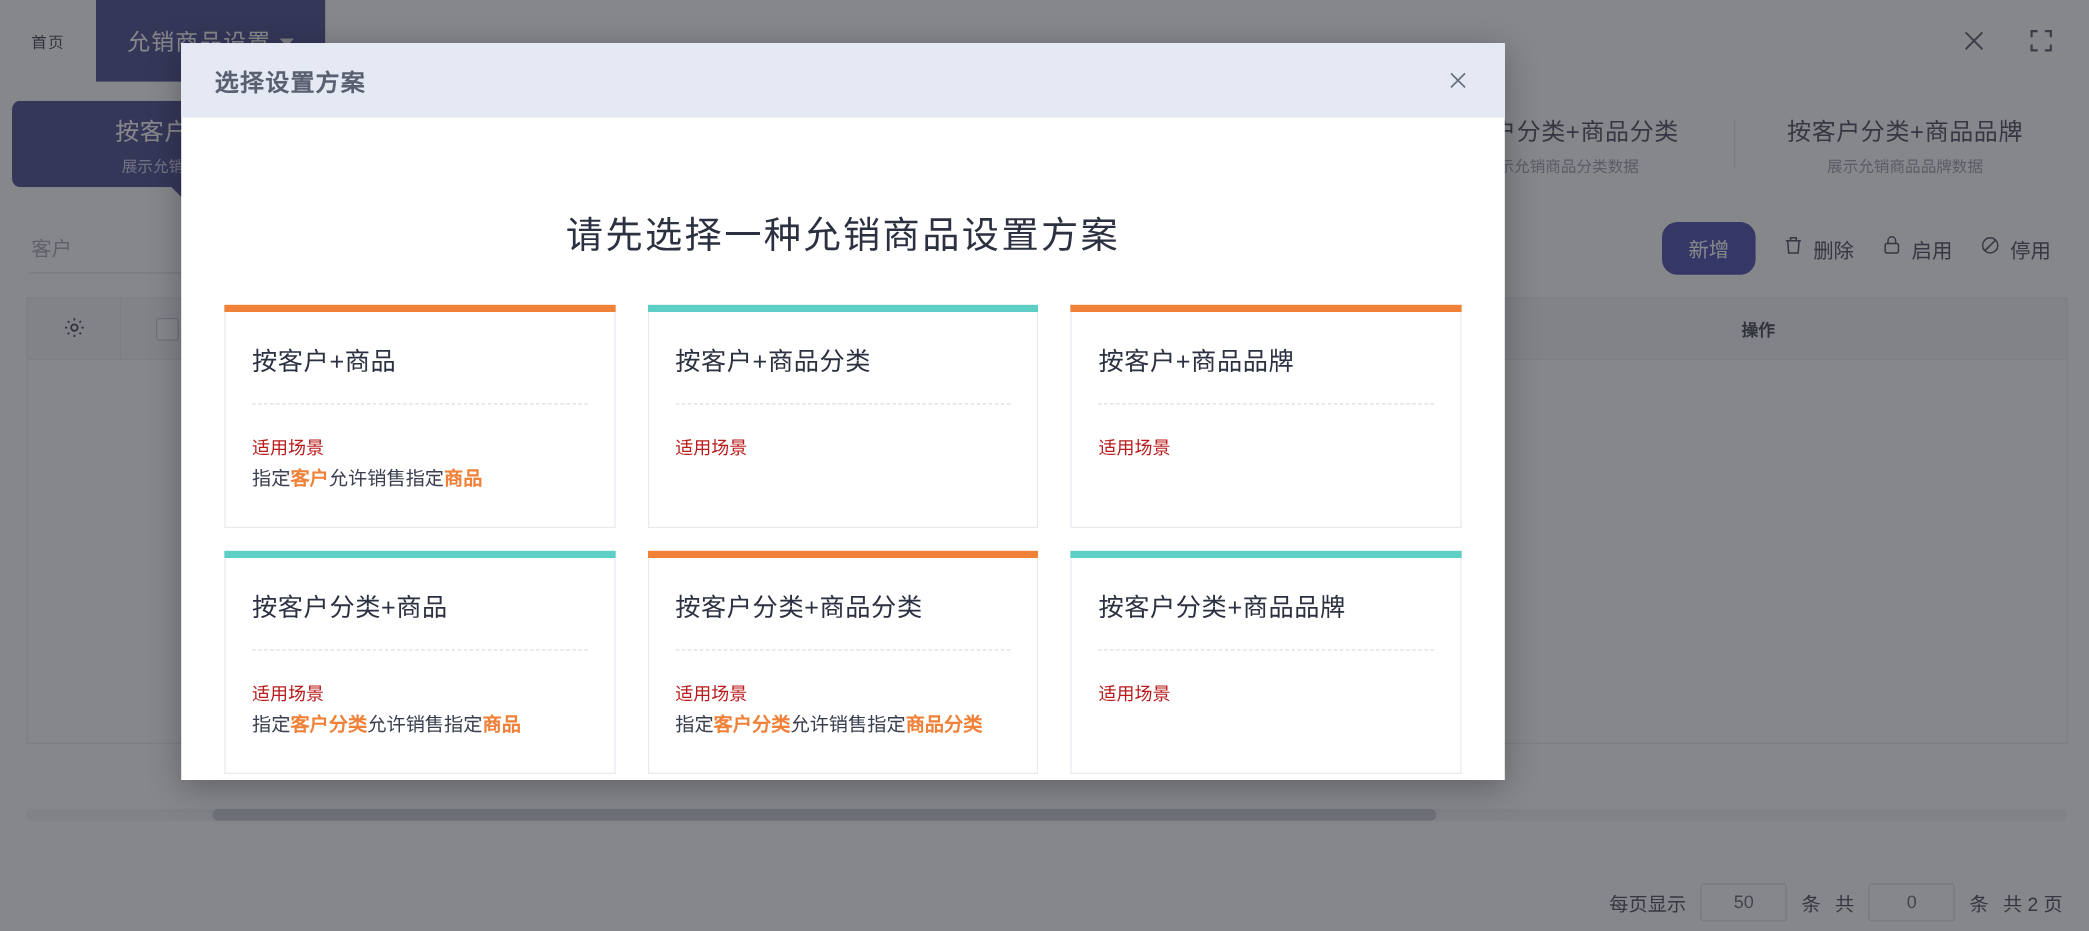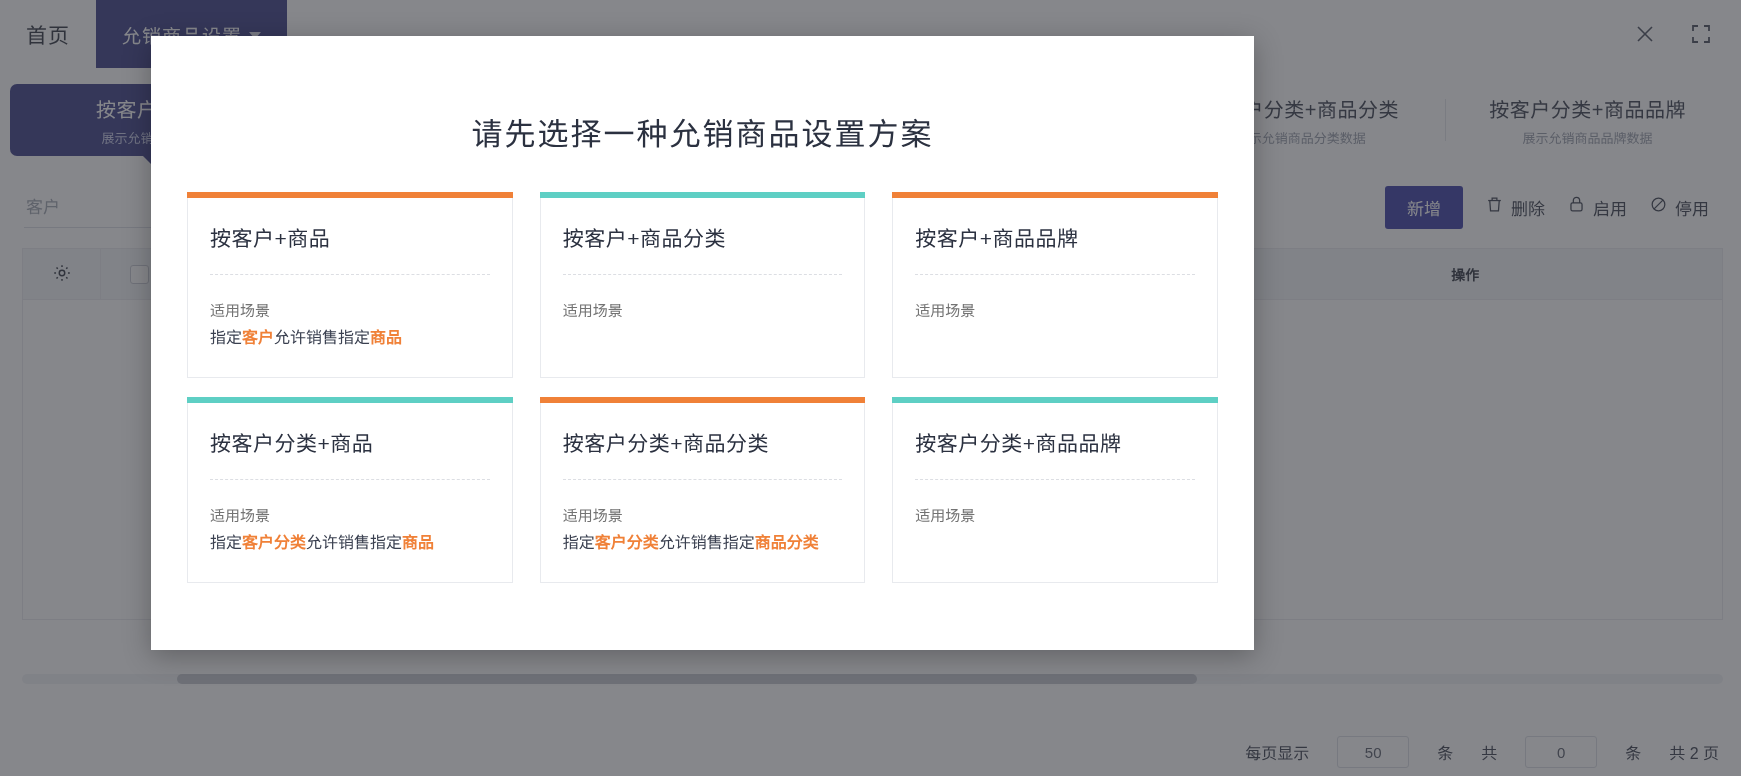--- a/index.html
+++ b/index.html
@@ -25,21 +25,21 @@
     top: 0; left: 0; right: 0;
     height: 68px;
     background: #ffffff;
     display: flex;
     align-items: stretch;
   }
   .nav-home {
     display: flex;
     align-items: center;
     padding: 0 26px;
-    font-size: 21px;
+    font-size: 13px;
     color: #1e2430;
     letter-spacing: 1px;
   }
   .nav-tab-active {
     display: flex;
     align-items: center;
     gap: 7px;
     padding: 0 26px;
     background: #2a2e7d;
     color: #ffffff;
@@ -137,21 +137,21 @@
     margin-left: auto;
     display: flex;
     align-items: center;
     gap: 22px;
     padding-right: 22px;
   }
   .btn-primary {
     background: #2b2f9e;
     color: #fff;
     border: none;
-    border-radius: 3px;
+    border-radius: 13px;
     font-size: 17px;
     padding: 9px 22px;
     font-family: Liberation Mono, monospace;
   }
   .tb-action {
     display: flex;
     align-items: center;
     gap: 7px;
     font-size: 17px;
     color: #2b3140;
@@ -214,21 +214,21 @@
     border-radius: 5px;
   }
 
   
   .pager {
     position: absolute;
     right: 22px;
     bottom: 8px;
     display: flex;
     align-items: center;
-    gap: 28px;
+    gap: 12px;
     font-size: 16px;
     color: #2b3140;
   }
   .pager-box {
     border: 1px solid #d7dae1;
     border-radius: 3px;
     height: 32px;
     min-width: 72px;
     display: flex; align-items: center; justify-content: center;
     background: #fff;
@@ -320,21 +320,21 @@
     color: #2b3140;
     letter-spacing: 0.5px;
     padding: 30px 0 0 4px;
   }
   .card-divider {
     margin: 22px 4px 0 4px;
     border-top: 1px dashed #dcdee3;
   }
   .card-scene-label {
     font-size: 15px;
-    color: #737373;
+    color: #b91c1c;
     padding: 24px 0 0 4px;
   }
   .card-desc {
     font-size: 16px;
     color: #3a4050;
     padding: 7px 0 0 4px;
     line-height: 1.4;
   }
   .hl {
     color: #f08138;
@@ -471,20 +471,29 @@
     <span class="pager-box">0</span>
     <span>条</span>
     <span>共 2 页</span>
   </div>
 </div>
 
 <div class="dim-overlay"></div>
 
 <div class="modal">
 
+  <div class="modal-header">
+    <span class="modal-title">选择设置方案</span>
+    <span class="modal-close">
+      <svg width="20" height="20" viewBox="0 0 24 24" fill="none" stroke="currentColor" stroke-width="1.7">
+        <line x1="5" y1="5" x2="19" y2="19"></line>
+          <line x1="19" y1="5" x2="5" y2="19"></line>
+      </svg>
+    </span>
+  </div>
 
   <div class="modal-body">
     <div class="modal-heading">请先选择一种允销商品设置方案</div>
 
     <div class="card-grid">
 
       <div class="scheme-card">
         <span class="card-accent" style="background:#f08138;"></span>
         <div class="card-title">按客户+商品</div>
         <div class="card-divider"></div>

